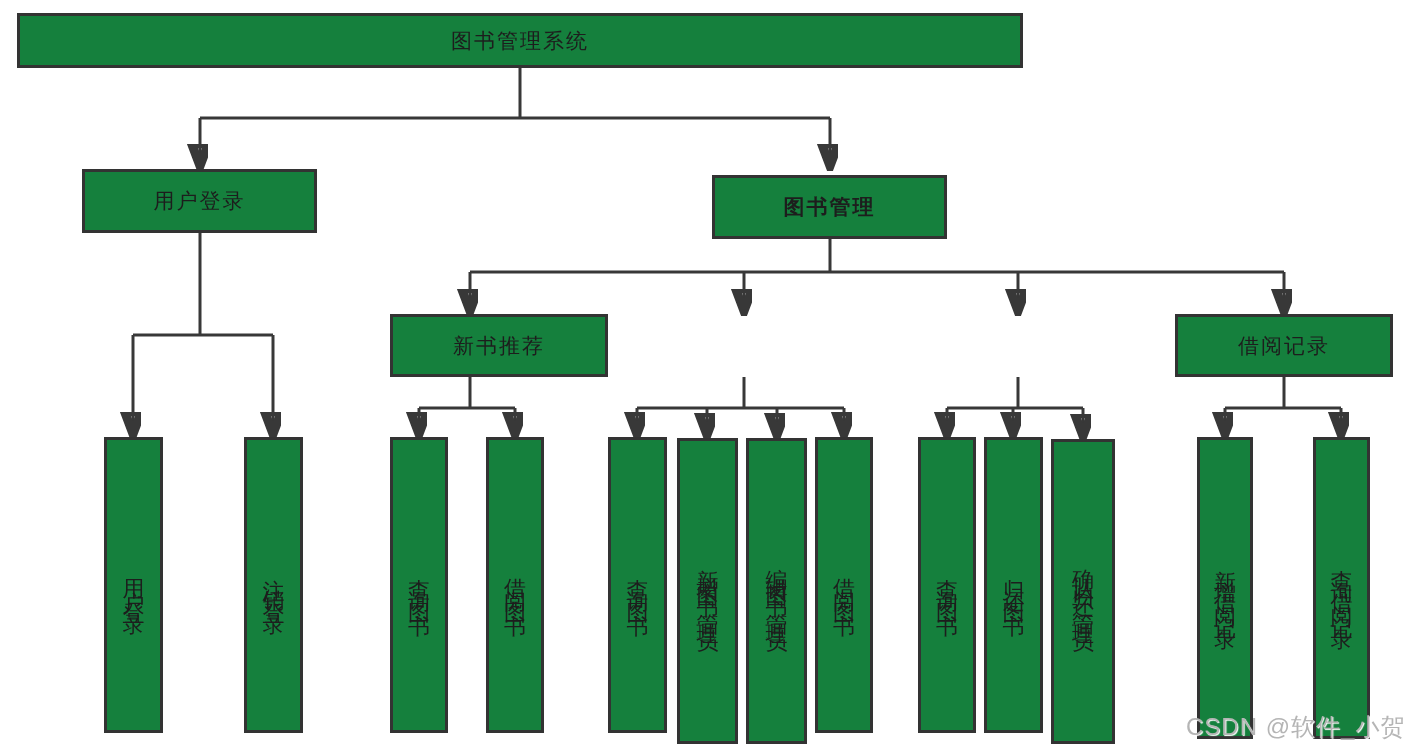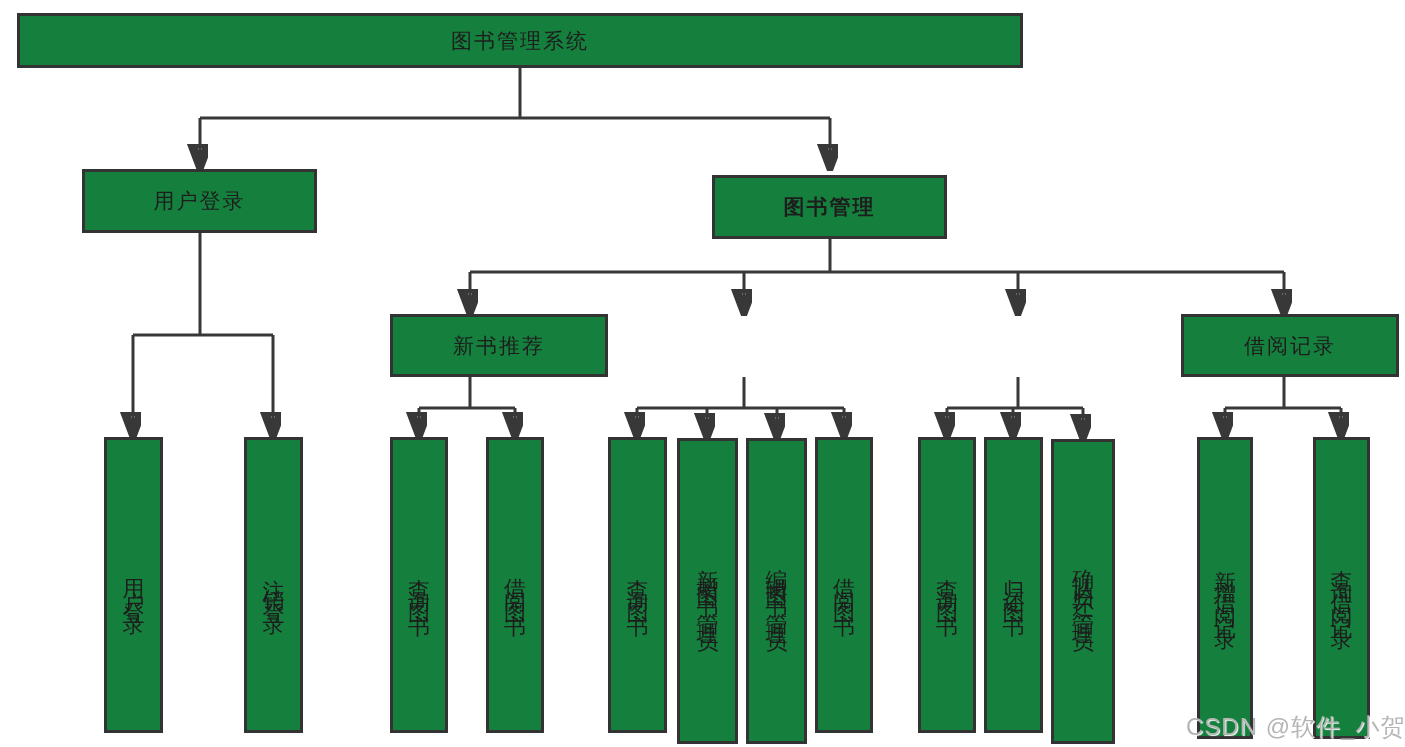--- a/index.html
+++ b/index.html
@@ -22,21 +22,21 @@
   .vbox.dense .vtext{letter-spacing:9px;}
   
   #n-root{left:17px;top:13px;width:1006px;height:55px;}
   
   #n-user{left:82px;top:169px;width:235px;height:64px;}
   #n-mgmt{left:712px;top:175px;width:235px;height:64px;font-weight:bold;}
   
   #n-newbook{left:361px;top:314px;width:218px;height:63px;margin-left:29px;}
   #n-borrow{left:635px;top:314px;width:218px;height:63px;}
   #n-current{left:909px;top:314px;width:218px;height:63px;}
-  #n-records{left:1175px;top:314px;width:218px;height:63px;margin-left:6px;}
+  #n-records{left:1175px;top:314px;width:218px;height:63px;}
   
   #lf-a1{left:104px;top:437px;width:59px;height:296px;}
   #lf-a2{left:244px;top:437px;width:59px;height:296px;}
   #lf-b1{left:390px;top:437px;width:58px;height:296px;}
   #lf-b2{left:486px;top:437px;width:58px;height:296px;}
   #lf-c1{left:608px;top:437px;width:59px;height:296px;}
   #lf-c2{left:677px;top:438px;width:61px;height:306px;}
   #lf-c3{left:746px;top:438px;width:61px;height:306px;}
   #lf-c4{left:815px;top:437px;width:58px;height:296px;}
   #lf-d1{left:918px;top:437px;width:58px;height:296px;}

